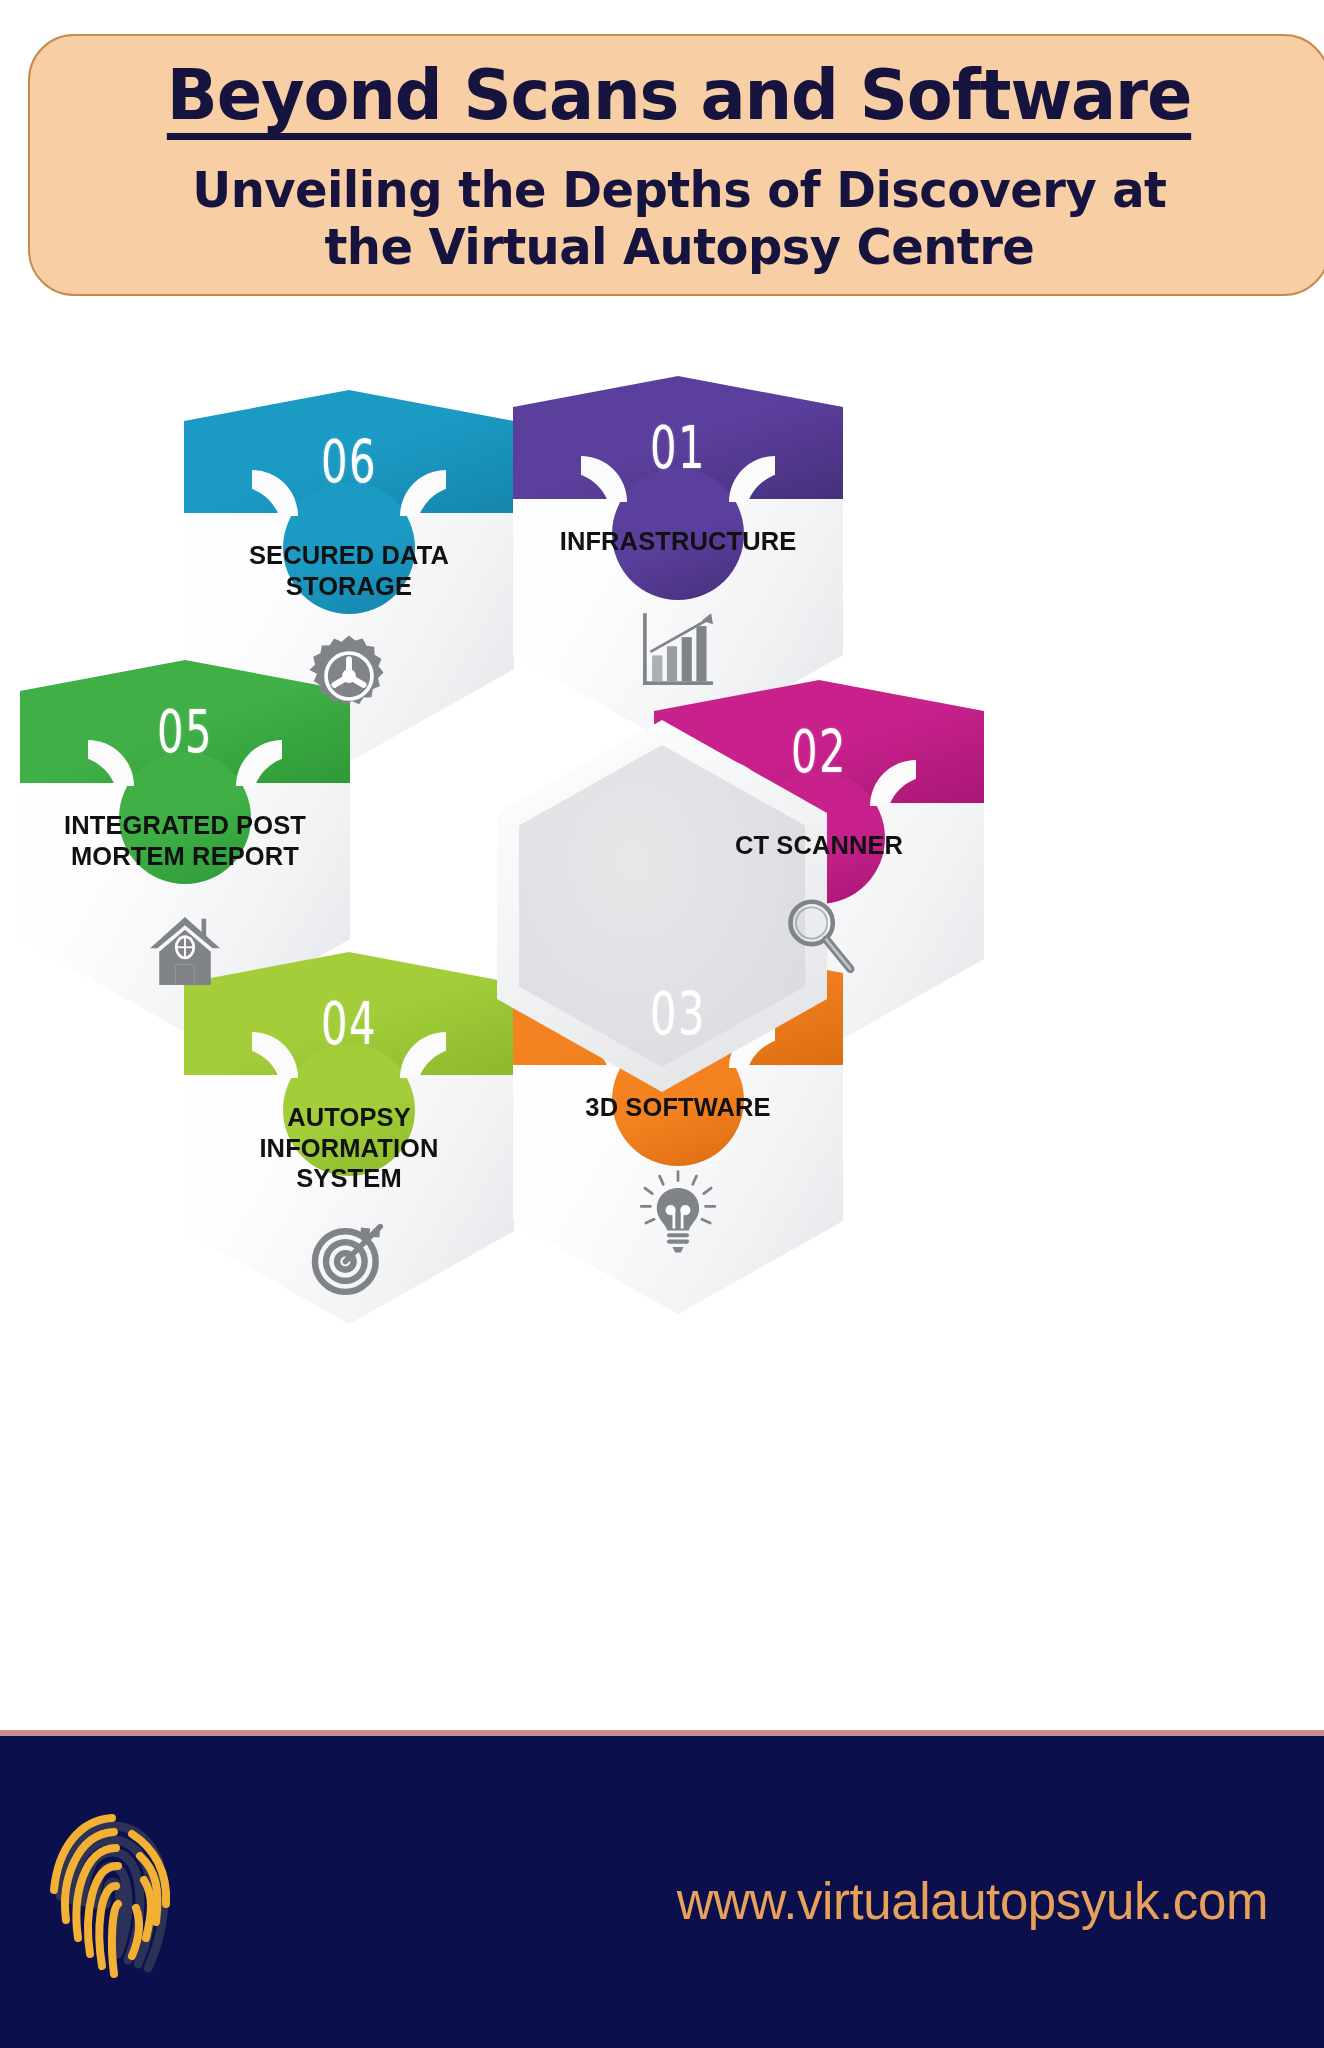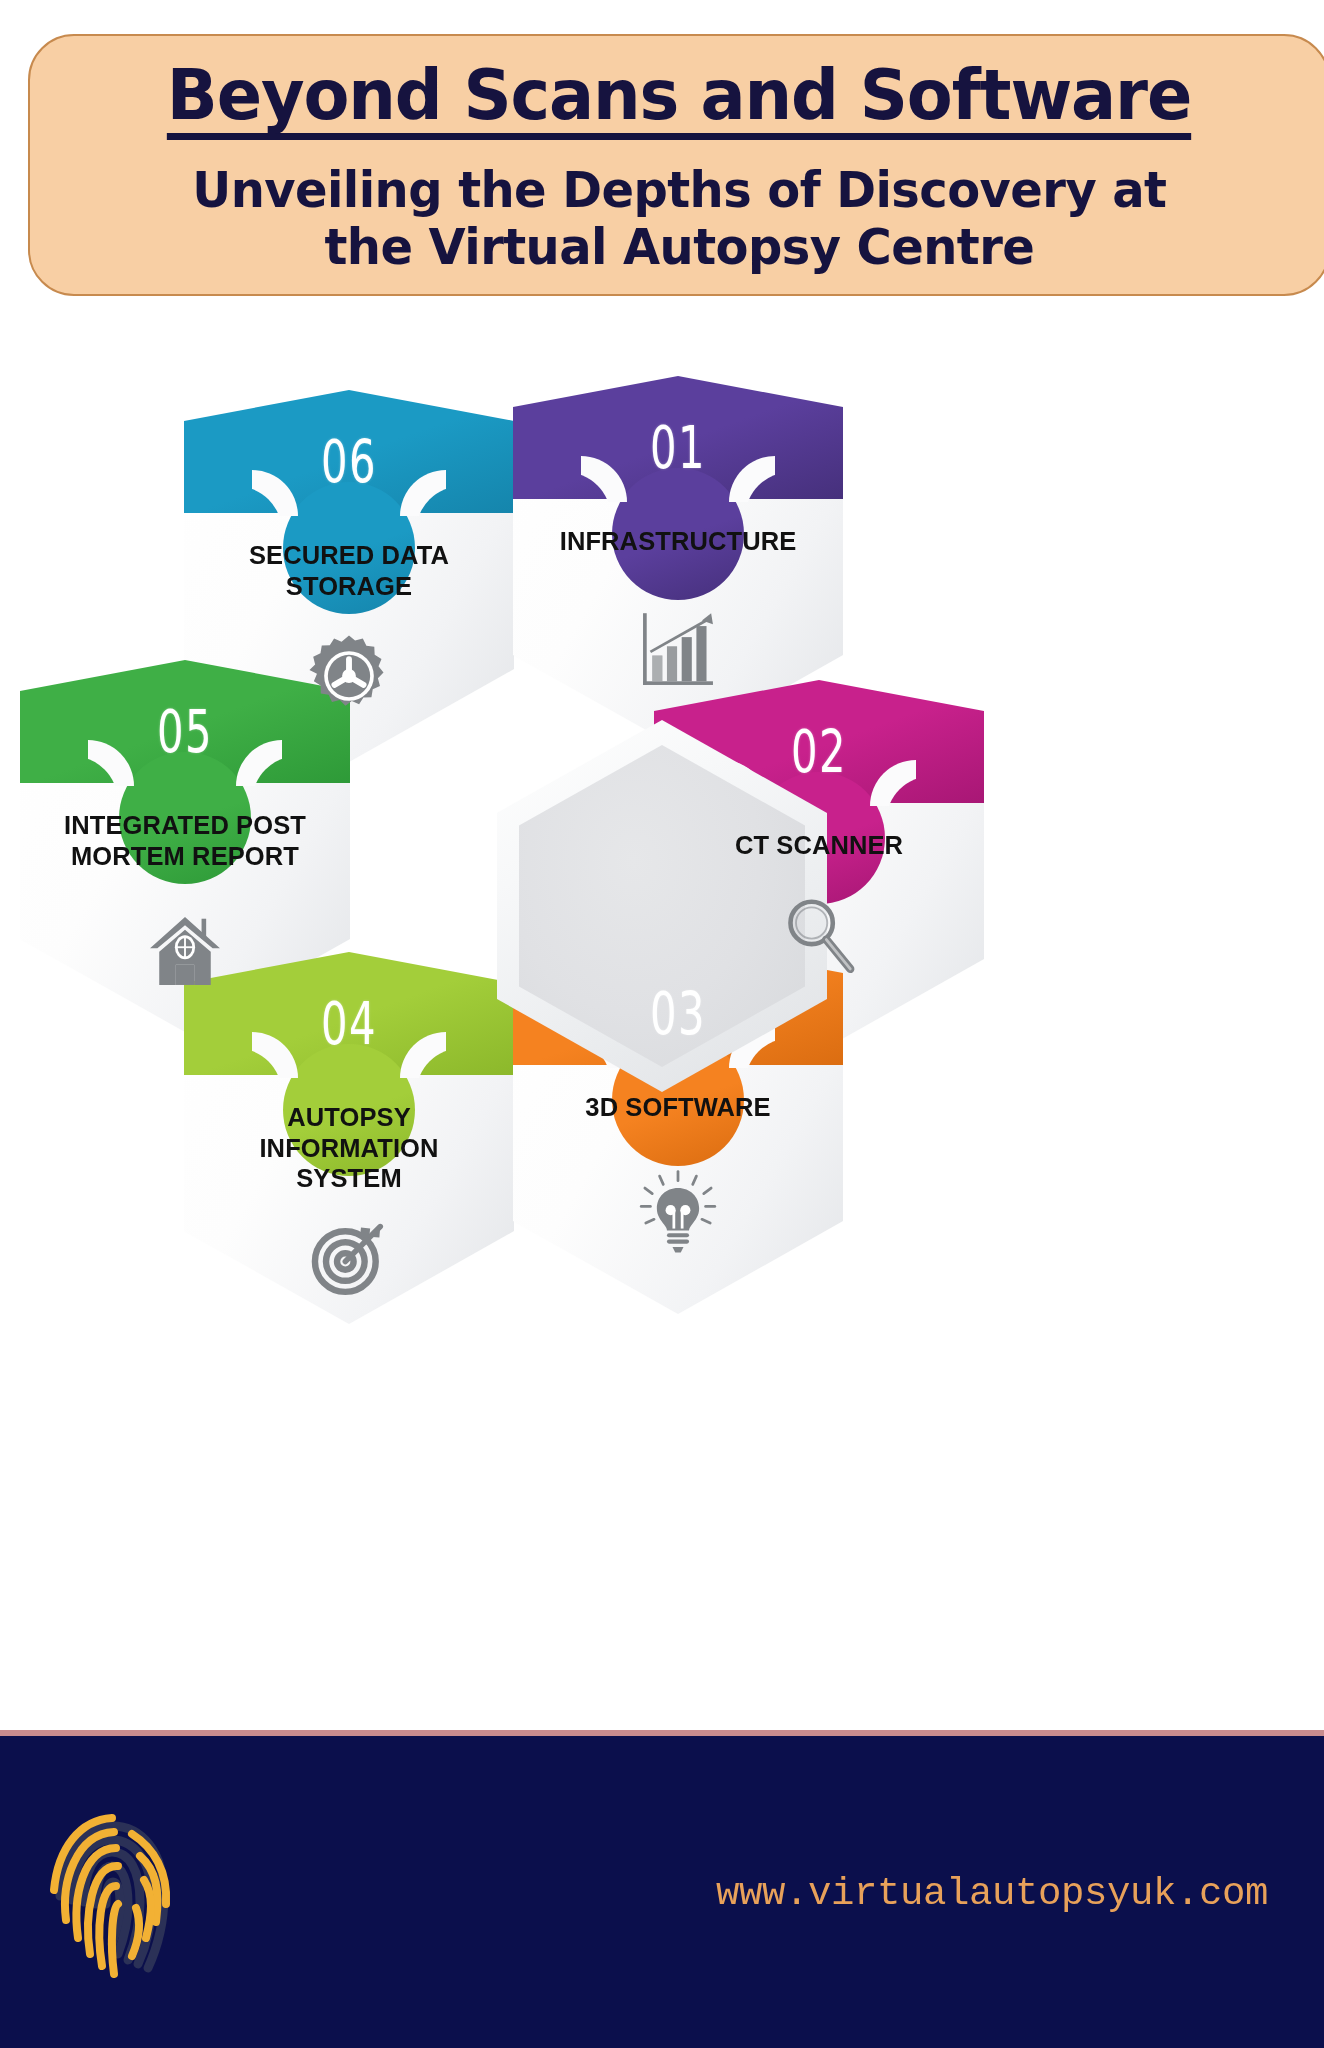--- a/index.html
+++ b/index.html
@@ -182,23 +182,23 @@
   }
   #fingerprint-logo {
     position: absolute;
     left: 36px; top: 68px;
     width: 152px; height: 180px;
   }
   #fingerprint-logo svg { width: 100%; height: 100%; display: block; }
   #site-url {
     position: absolute;
     right: 56px; top: 136px;
-    font-family: Liberation Mono, monospace;
+    font-family: Liberation Sans, sans-serif;
     font-weight: 400;
-    font-size: 39px;
+    font-size: 51px;
     letter-spacing: -0.4px;
     color: #E8A15A;
     white-space: nowrap;
   }
 </style>
 </head>
 <body>
 
 <div id="page">
 

